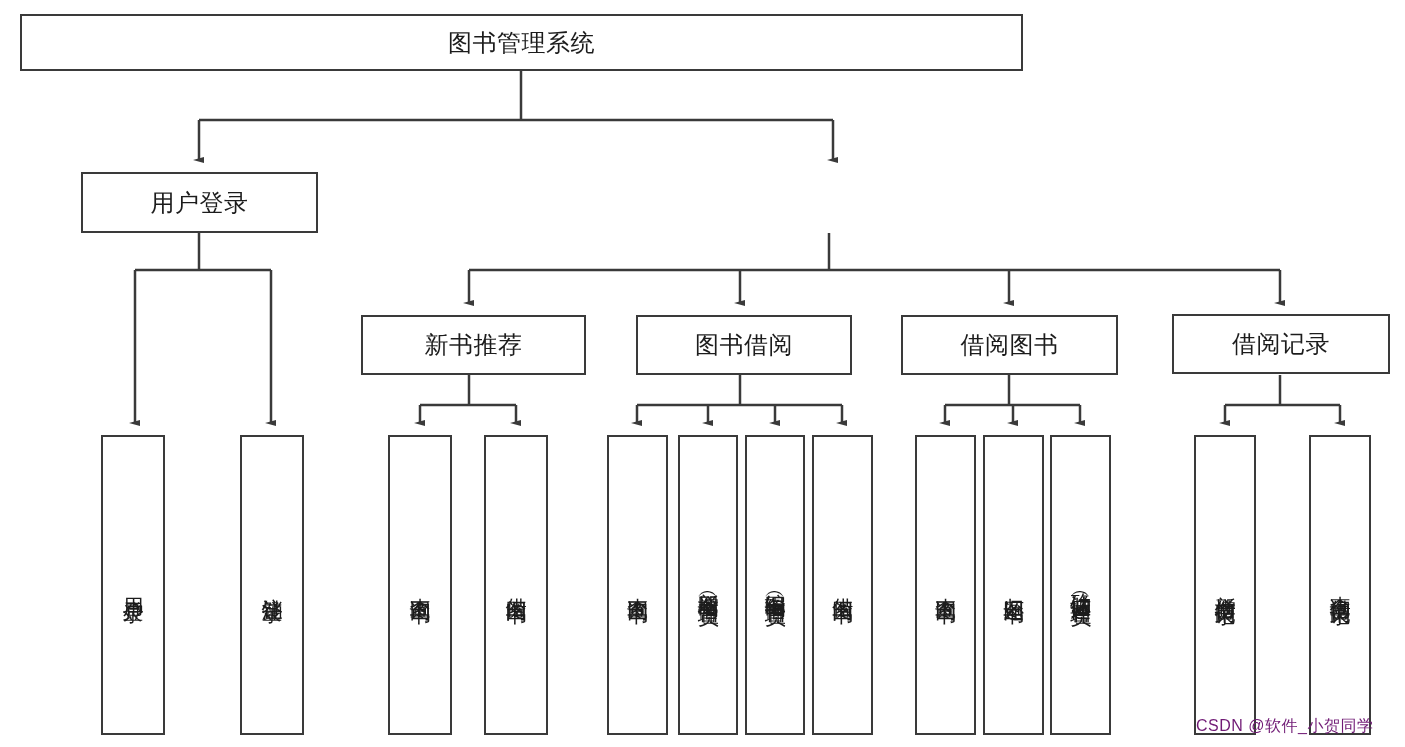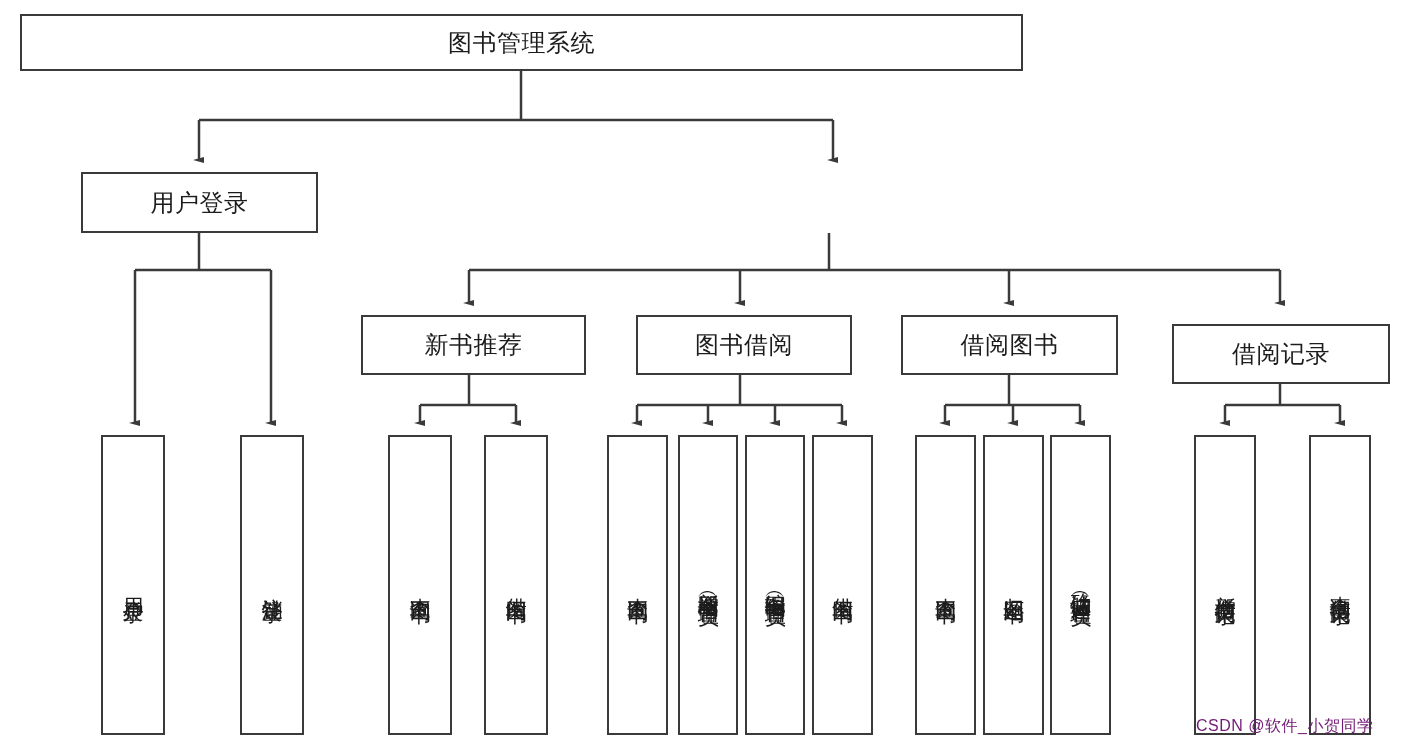--- a/index.html
+++ b/index.html
@@ -138,21 +138,21 @@
 
   <div class="node" id="n-l2-0" style="left: 361px; top: 315px; width: 225px; height: 60px;">
     <span class="node-label">新书推荐</span>
   </div>
   <div class="node" id="n-l2-1" style="left: 636px; top: 315px; width: 216px; height: 60px;">
     <span class="node-label">图书借阅</span>
   </div>
   <div class="node" id="n-l2-2" style="left: 901px; top: 315px; width: 217px; height: 60px;">
     <span class="node-label">借阅图书</span>
   </div>
-  <div class="node" id="n-l2-3" style="left: 1172px; top: 324px; width: 218px; height: 60px;">
+  <div class="node" id="n-l2-3" style="left: 1172px; top: 314px; width: 218px; height: 60px;">
     <span class="node-label">借阅记录</span>
   </div>
 
   <div class="leaf" id="n-lf-0" style="left: 101px; top: 435px; width: 64px; height: 300px;">
     <span class="leaf-label">用户登录</span>
   </div>
   <div class="leaf" id="n-lf-1" style="left: 240px; top: 435px; width: 64px; height: 300px;">
     <span class="leaf-label">注销登录</span>
   </div>
   <div class="leaf" id="n-lf-2" style="left: 388px; top: 435px; width: 64px; height: 300px;">

